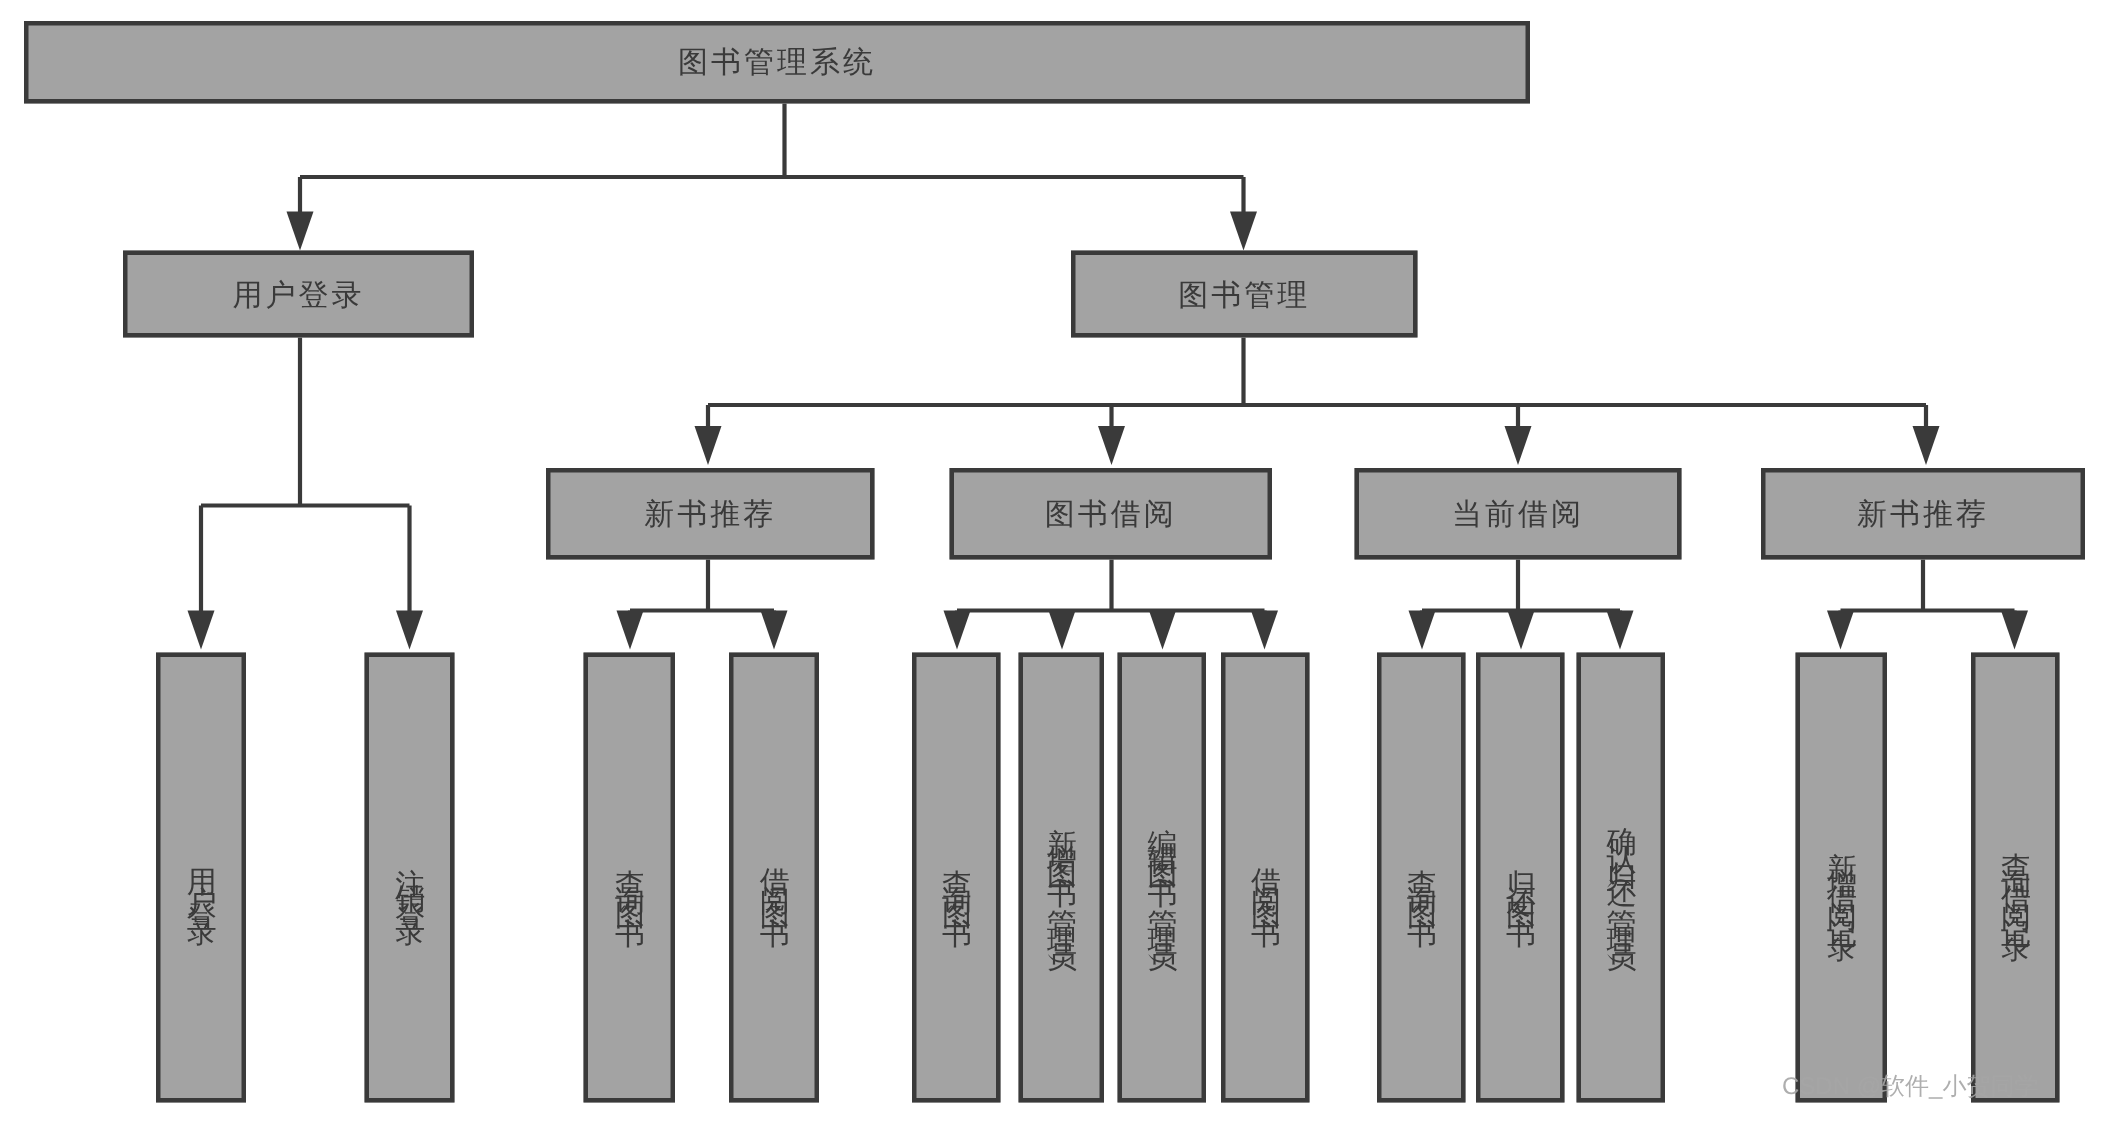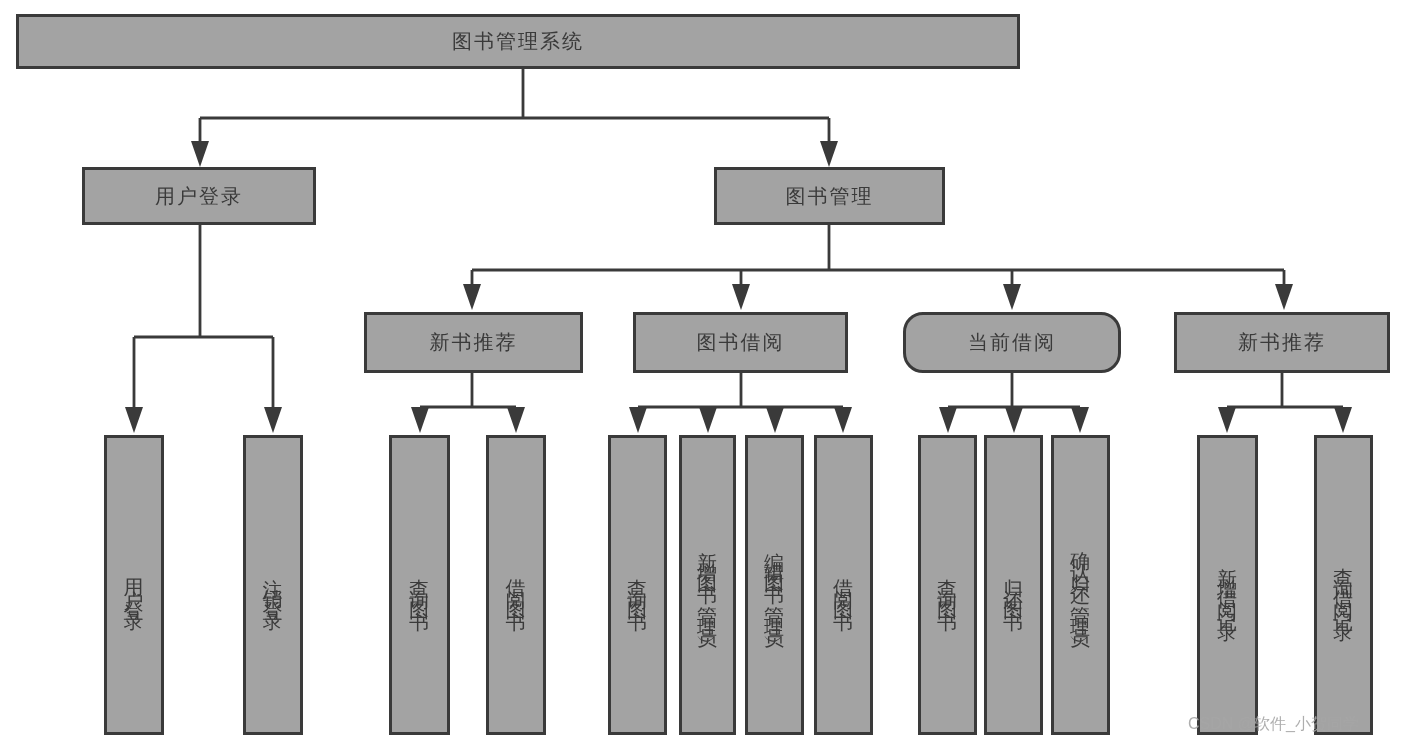--- a/index.html
+++ b/index.html
@@ -107,21 +107,21 @@
   <div class="box lvl2" style="left:714px;width:231px;">
     <span>图书管理</span>
   </div>
 
   <div class="box mid" style="left:364px;width:219px;">
     <span>新书推荐</span>
   </div>
   <div class="box mid" style="left:633px;width:215px;">
     <span>图书借阅</span>
   </div>
-  <div class="box mid" style="left:903px;width:218px;border-radius:20px;">
+  <div class="box mid" style="left:903px;width:218px;">
     <span>当前借阅</span>
   </div>
   <div class="box mid" style="left:1174px;width:216px;">
     <span>新书推荐</span>
   </div>
 
   <div class="box leaf" style="left:104px;width:60px;">
     <span class="vtext">用户登录</span>
   </div>
   <div class="box leaf" style="left:243px;width:60px;">

